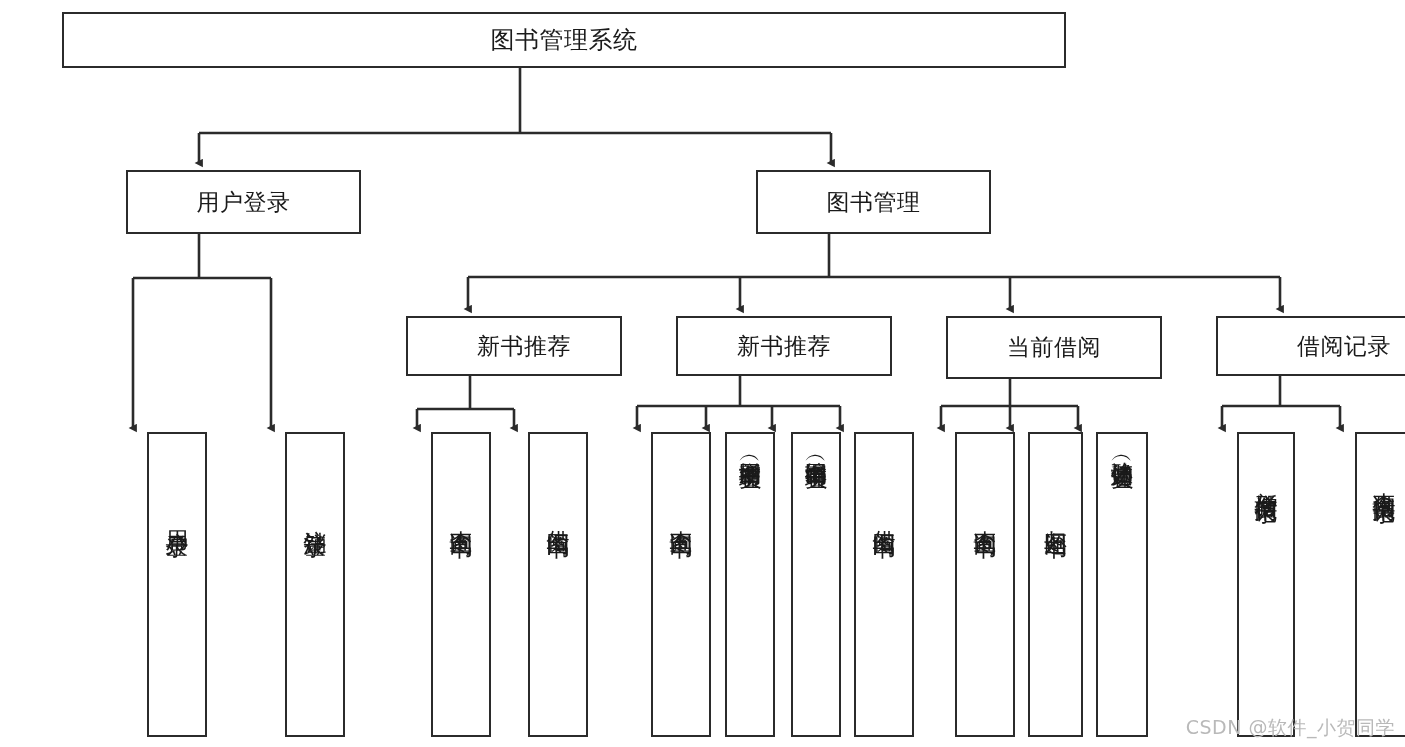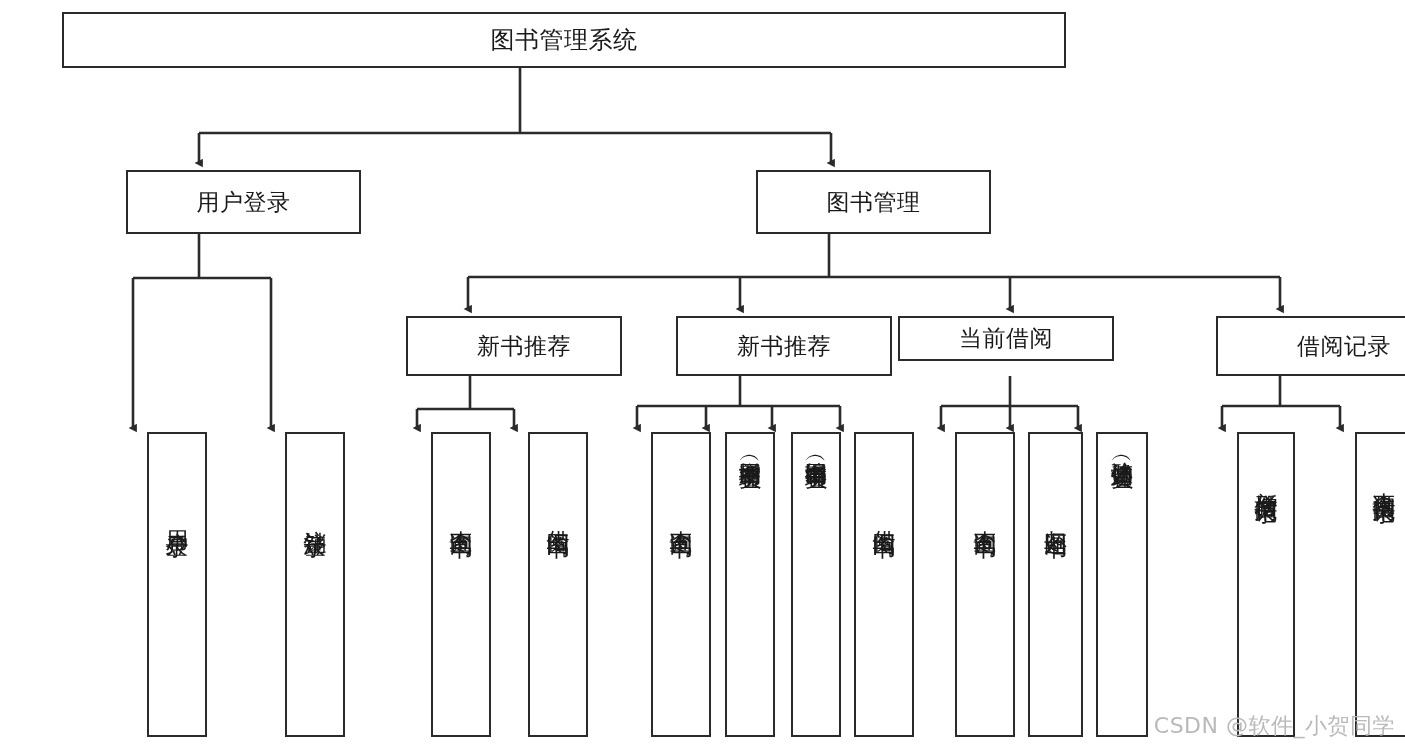--- a/index.html
+++ b/index.html
@@ -57,21 +57,21 @@
     color: #1a1a1a;
   }
   .vlabel.tight {
     letter-spacing: 1px;
     font-size: 22px;
   }
   .watermark {
     position: absolute;
     right: 10px;
     bottom: 6px;
-    font-size: 22px;
+    font-size: 19px;
     color: #b9b9b9;
     white-space: nowrap;
     letter-spacing: 0.5px;
   }
 </style>
 </head>
 <body>
 
 <div id="canvas">
 
@@ -135,21 +135,21 @@
   <div class="node horiz" style="left:712px; top:170px; width:235px; height:64px;">
     <span>图书管理</span>
   </div>
 
   <div class="node horiz" style="left:362px; top:316px; width:216px; height:60px;padding-left:20px;">
     <span>新书推荐</span>
   </div>
   <div class="node horiz" style="left:632px; top:316px; width:216px; height:60px;">
     <span>新书推荐</span>
   </div>
-  <div class="node horiz" style="left:854px; top:316px; width:216px; height:45px;">
+  <div class="node horiz" style="left:902px; top:316px; width:216px; height:63px;">
     <span>当前借阅</span>
   </div>
   <div class="node horiz" style="left:1172px; top:316px; width:256px; height:60px;">
     <span>借阅记录</span>
   </div>
 
   <div class="node vert" style="left:103px; top:432px; width:60px; height:305px; padding-top:78px;">
     <span class="vlabel">用户登录</span>
   </div>
   <div class="node vert" style="left:241px; top:432px; width:60px; height:305px; padding-top:78px;">

